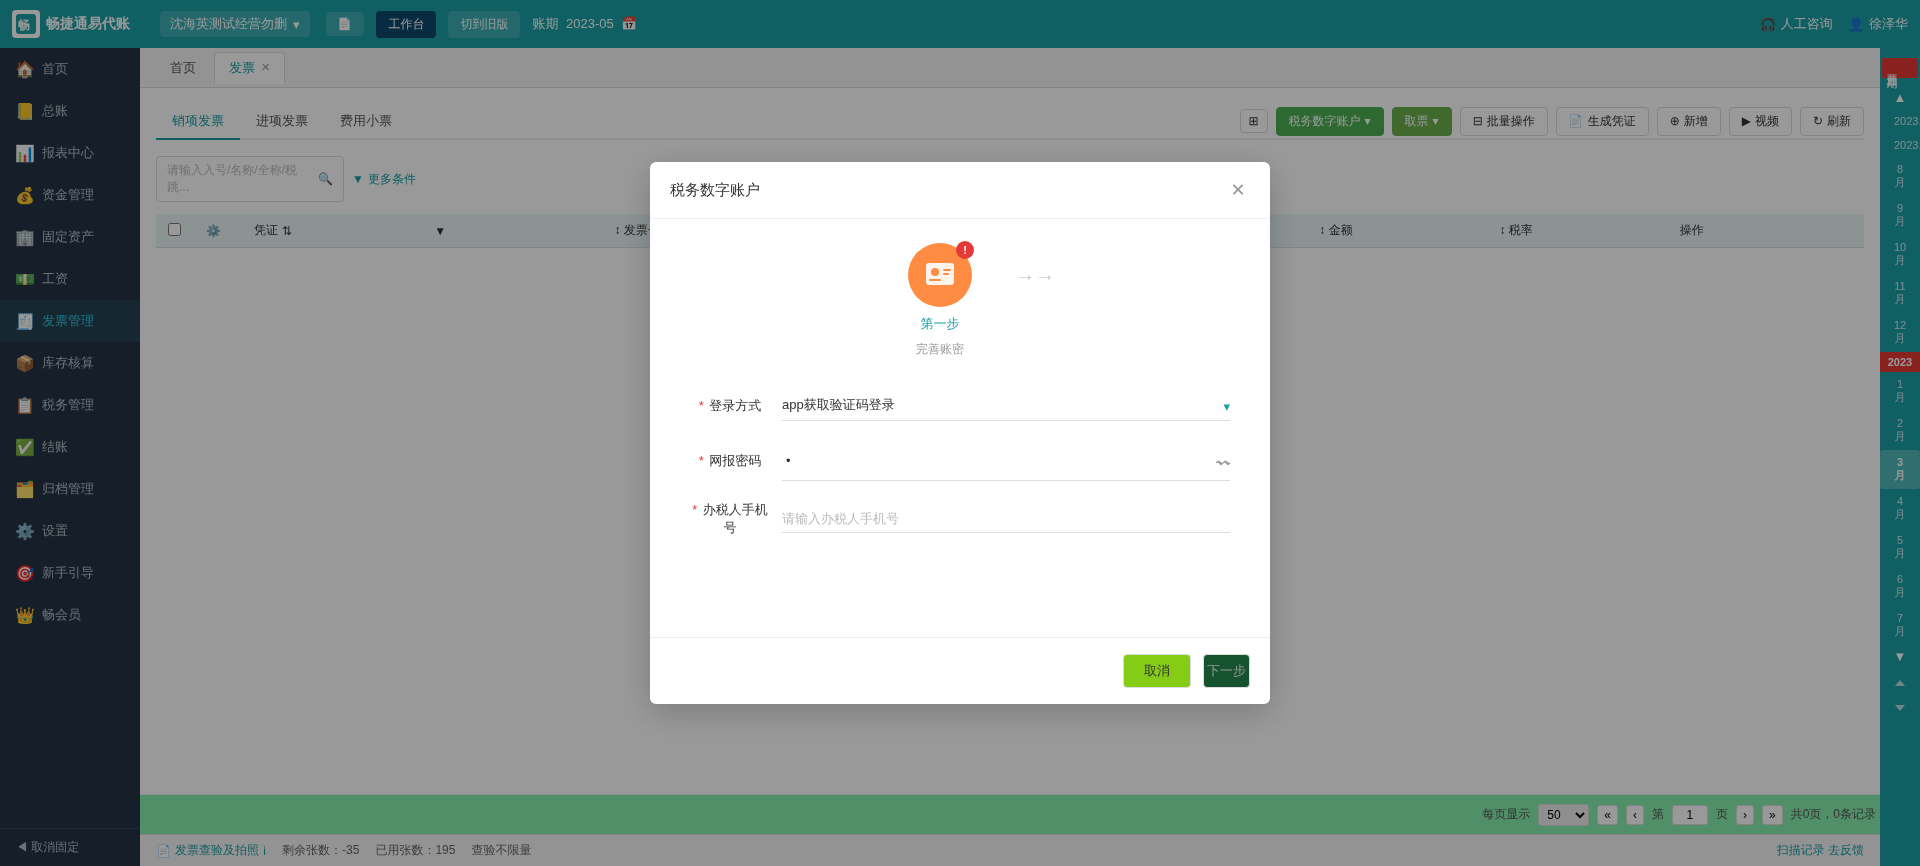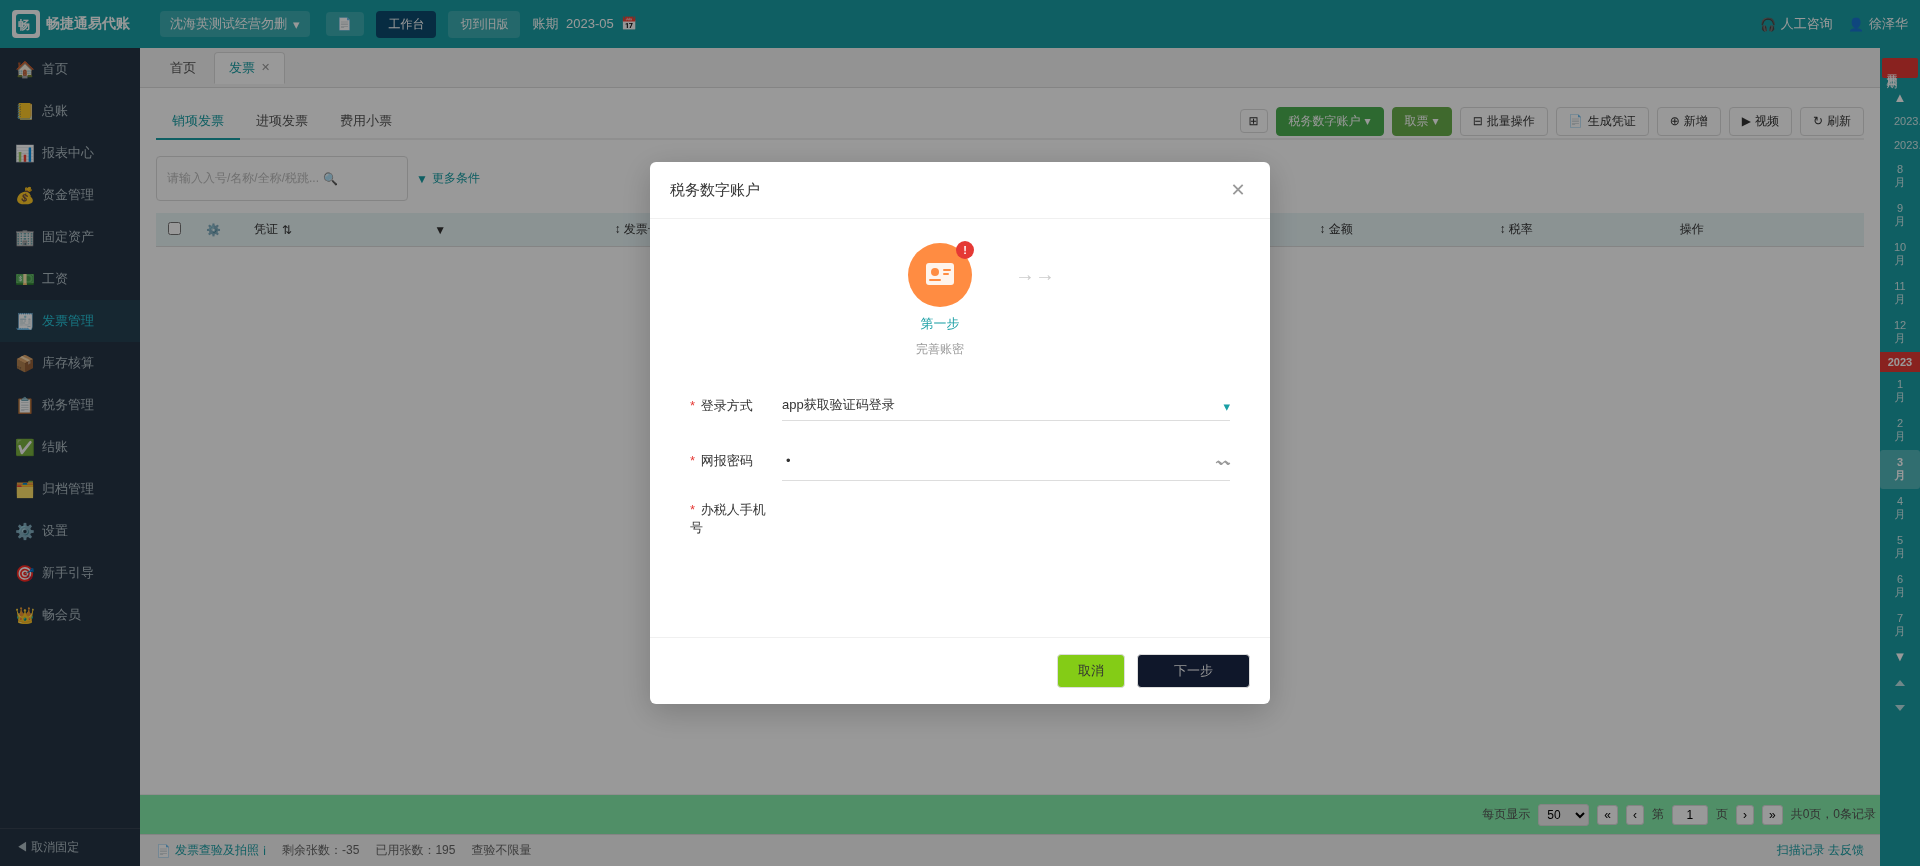--- a/index.html
+++ b/index.html
@@ -110,21 +110,21 @@
       border-bottom: 2px solid transparent; margin-bottom: -2px;
     }
     .invoice-tab.active { color: #1a9fa5; border-bottom-color: #1a9fa5; font-weight: 500; }
 
     .toolbar {
       display: flex; align-items: center; gap: 8px;
       margin-bottom: 12px; flex-wrap: wrap;
     }
     .search-input {
       border: 1px solid #ddd; border-radius: 4px;
-      padding: 13px 10px; font-size: 12px; width: 252px;
+      padding: 5px 10px; font-size: 12px; width: 188px;
       display: flex; align-items: center; gap: 4px;
       color: #999;
     }
     .more-filter { color: #1a9fa5; font-size: 12px; cursor: pointer; display: flex; align-items: center; gap: 4px; }
     .btn { padding: 5px 12px; border-radius: 4px; border: 1px solid #ddd; cursor: pointer; font-size: 12px; background: white; color: #333; display: flex; align-items: center; gap: 4px; }
     .btn-green { background: #4caf50; color: white; border-color: #4caf50; }
     .btn-dropdown { background: #6ab04c; color: white; border-color: #6ab04c; }
 
     .table-header {
       background: #e8f5f6; display: flex; align-items: center;
@@ -216,21 +216,21 @@
     .step-arrow {
       display: flex; align-items: center; padding-top: 20px;
       color: #ccc; font-size: 20px;
     }
 
     
     .form-row {
       display: flex; align-items: center; margin-bottom: 20px; gap: 12px;
     }
     .form-label {
-      width: 80px; text-align: left; font-size: 13px; color: #333;
+      width: 80px; text-align: center; font-size: 13px; color: #333;
       flex-shrink: 0;
     }
     .form-label .required { color: #e53935; margin-right: 2px; }
     .form-control {
       flex: 1; border: none; border-bottom: 1px solid #ddd;
       padding: 6px 0; font-size: 13px; outline: none;
       display: flex; align-items: center; justify-content: space-between;
       cursor: pointer; color: #333;
     }
     .form-input {
@@ -239,21 +239,21 @@
     }
     .form-input::placeholder { color: #bbb; }
     .eye-icon { color: #999; cursor: pointer; font-size: 14px; }
 
     
     .modal-footer {
       padding: 16px 20px; border-top: 1px solid #f0f0f0;
       display: flex; justify-content: flex-end; gap: 12px;
     }
     .btn-cancel { padding: 7px 20px; border: 1px solid #ddd; border-radius: 4px; background: #84cc16; color: #333; cursor: pointer; font-size: 13px; }
-    .btn-next { padding: 7px 36px; border: 1px solid #ddd; border-radius: 4px; background: #0f172a; color: #999; cursor: pointer; font-size: 13px; }
+    .btn-next { padding: 7px 3px; border: 1px solid #ddd; border-radius: 4px; background: #14532d; color: #999; cursor: pointer; font-size: 13px; }
 
     
     .status-bar {
       position: fixed; bottom: 0; left: 140px; right: 40px;
       height: 32px; background: #f5f5f5; border-top: 1px solid #ddd;
       display: flex; align-items: center; padding: 0 16px;
       font-size: 12px; color: #666; gap: 16px; z-index: 97;
     }
     .status-bar .link { color: #1a9fa5; cursor: pointer; }
     .status-bar .status-right { margin-left: auto; }
@@ -599,20 +599,21 @@
           <input class="form-input" type="password" value="•" style="border: none; flex: 1 1 0%; outline: none;">
           <span class="eye-icon">〰</span>
         </div>
       </div>
 
       <div class="form-row">
         <div class="form-label">
           <span class="required">*</span>
           <span>办税人手机号</span>
         </div>
+        <input class="form-input" type="text" style="flex: 1 1 0%; border-top: none; border-right: none; border-left: none; border-image: initial; border-bottom: 1px solid rgb(221, 221, 221); outline: none; padding: 6px 0px;" placeholder="请输入办税人手机号">
       </div>
 
       <div style="height:60px;"></div>
     </div>
 
     <div class="modal-footer">
       <button class="btn-cancel">取消</button>
       <button class="btn-next">下一步</button>
     </div>
   </div>

